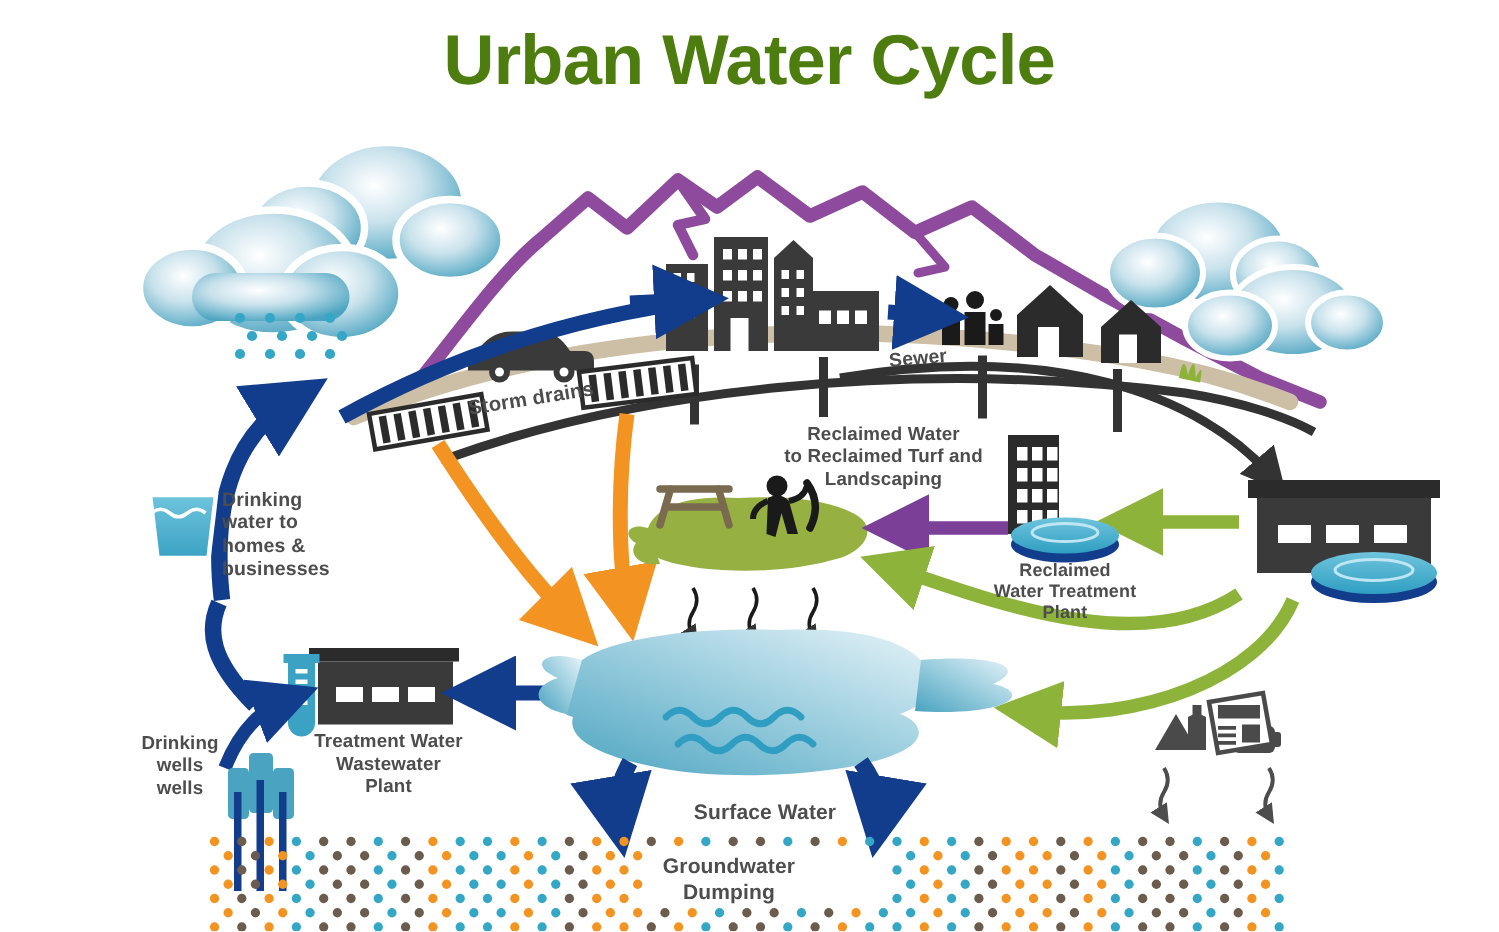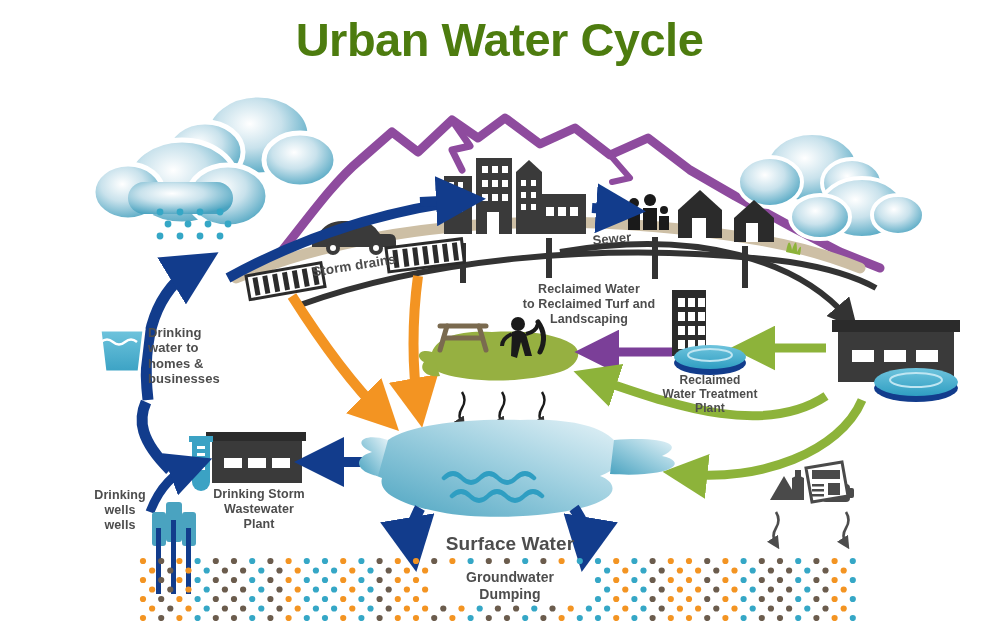--- a/index.html
+++ b/index.html
@@ -631,34 +631,34 @@
   </div>
 
   <div class="lbl" style="left:643px;top:373px;width:134px;font-size:12px;">
     <div>Reclaimed</div>
     <div>Water Treatment</div>
     <div>Plant</div>
   </div>
 
 
   <div class="lbl" style="left:192px;top:487px;width:134px;font-size:12.5px;">
-    <div>Drinking Storm</div>
+    <div>Treatment Water</div>
     <div>Wastewater</div>
     <div>Plant</div>
   </div>
 
   <div class="lbl" style="left:82px;top:488px;width:76px;font-size:12.5px;">
     <div>Drinking</div>
     <div>wells</div>
     <div>wells</div>
   </div>
 
-  <div class="lbl" style="left:440px;top:533px;width:140px;font-size:19px;">
+  <div class="lbl" style="left:440px;top:533px;width:140px;font-size:14px;">
     <span>Surface Water</span>
   </div>
 
-  <div class="lbl" style="left:440px;top:569px;width:140px;font-size:14px;">
+  <div class="lbl" style="left:416px;top:569px;width:140px;font-size:14px;">
     <div>Groundwater</div>
     <div>Dumping</div>
   </div>
 
 
 </div>
 
 </body></html>

